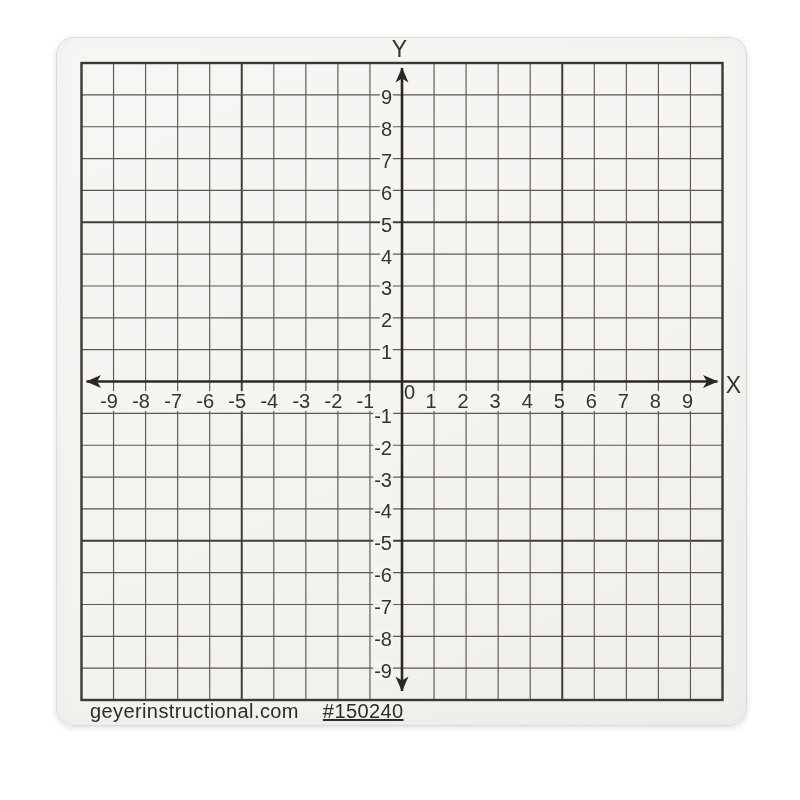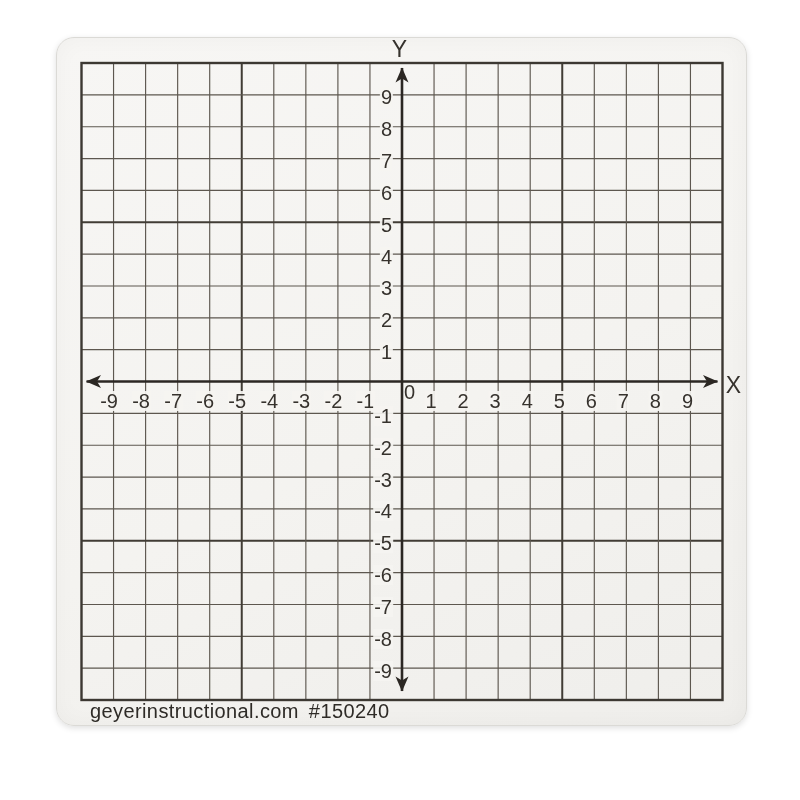--- a/index.html
+++ b/index.html
@@ -23,21 +23,21 @@
     padding:0 1px;
     background:rgba(245,244,241,.92);
   }
   .tick.ytick{transform:translate(-100%,-50%);}
   .origin{font-size:20px;transform:translate(-50%,-50%);background:none;}
   .axis-letter{font-size:23px;transform:translate(-50%,-50%);}
   .footer{
     position:absolute;left:90px;top:701px;height:20px;
     font-size:20px;line-height:20px;letter-spacing:.4px;
   }
-  .footer .sku{margin-left:4px;}
+  .footer .sku{margin-left:18px;text-decoration:underline;}
 </style>
 </head>
 <body style="background: rgb(255, 255, 255);">
 
 <div class="photo">
 
   <div class="card"></div>
 
   <svg class="grid" id="grid-svg" width="800" height="800" viewBox="0 0 800 800">
       <line x1="113.55" y1="63" x2="113.55" y2="700" stroke="#5d574f" stroke-width="1.15"></line>

